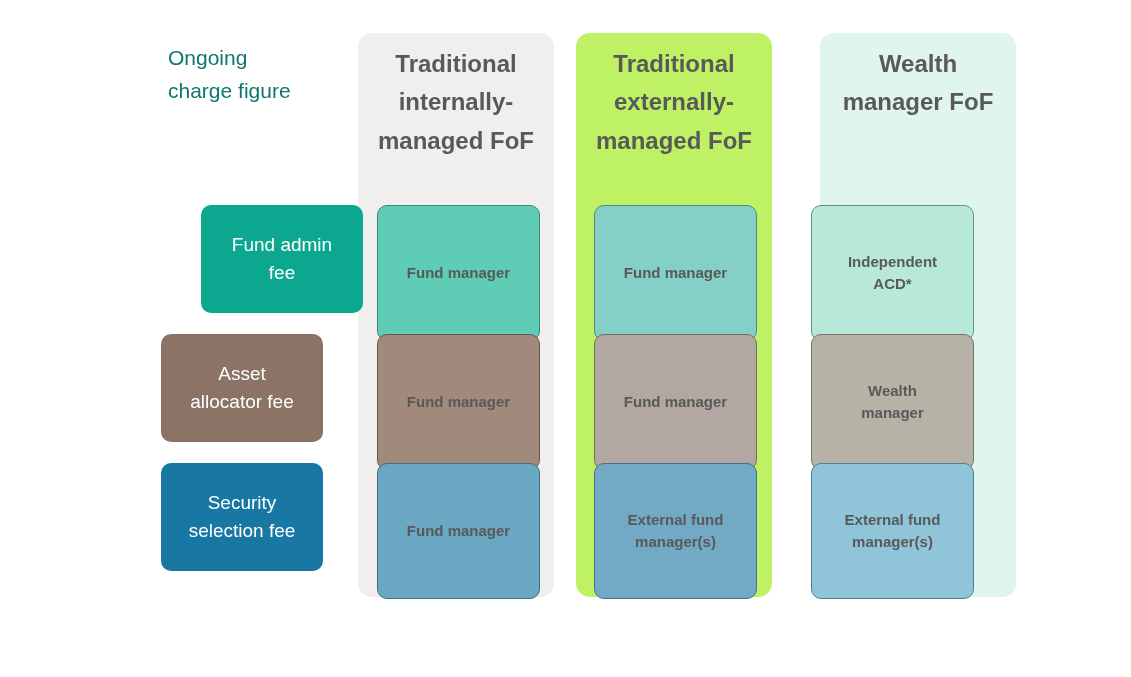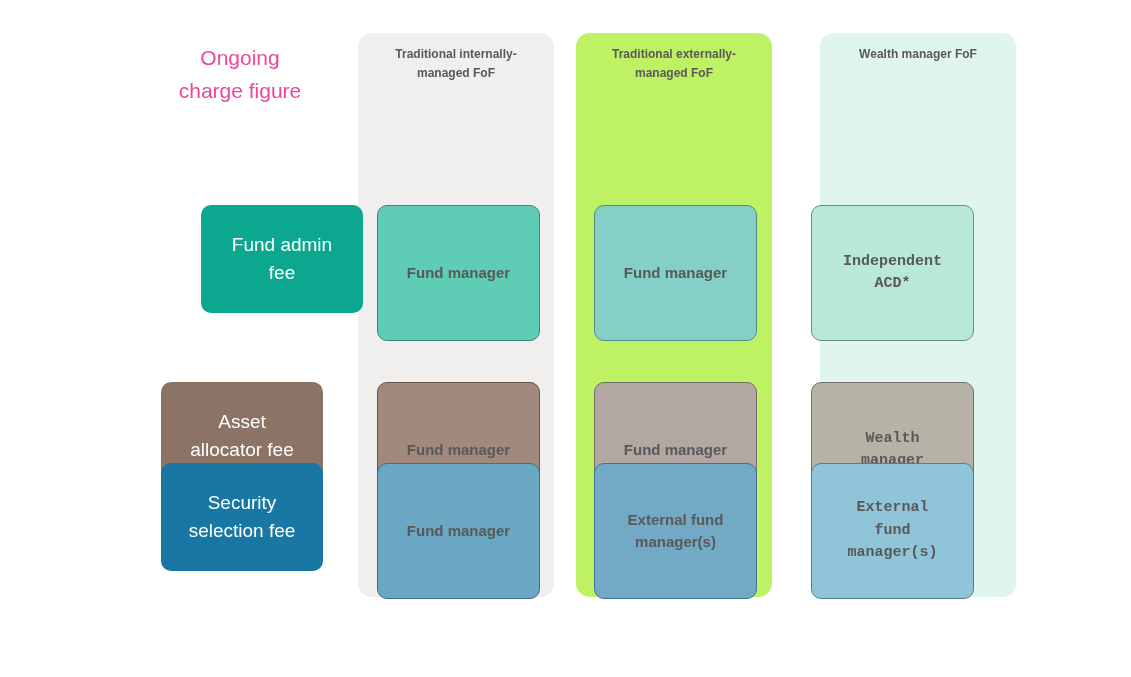--- a/index.html
+++ b/index.html
@@ -9,39 +9,38 @@
     height: 677px;
     background: #ffffff;
     font-family: "Liberation Sans", sans-serif;
     overflow: hidden;
   }
   .corner-label {
     position: absolute;
     left: 168px;
     top: 42px;
     width: 144px;
-    text-align: center;
     font-size: 21px;
     line-height: 1.55;
-    color: #ec4899;
+    color: #0f766e;
   }
   .capsule {
     position: absolute;
     top: 33px;
     width: 196px;
     height: 564px;
     border-radius: 14px;
   }
   .capsule.c1 { left: 358px; }
   .capsule.c2 { left: 576px; }
   .capsule.c3 { left: 792px; margin-left: 28px; }
   .col-header {
     padding: 12px 20px 0 20px;
     text-align: center;
-    font-size: 12px;
+    font-size: 24px;
     font-weight: bold;
     line-height: 1.6;
     color: #595959;
   }
   .row-label {
     position: absolute;
     left: 161px;
     width: 162px;
     height: 108px;
     border-radius: 10px;
@@ -66,25 +65,25 @@
     justify-content: center;
     text-align: center;
     color: #595959;
     font-size: 15px;
     font-weight: bold;
     line-height: 1.5;
     padding: 0 28px;
     box-sizing: border-box;
   }
   .r1 { top: 205px; }
-  .r2 { top: 334px; margin-top: 48px; }
+  .r2 { top: 334px; }
   .r3 { top: 463px; }
   .cell.col1 { left: 377px; }
   .cell.col2 { left: 594px; }
-  .cell.col3 { left: 811px; font-family: Liberation Mono, monospace; }
+  .cell.col3 { left: 811px; }
   .footnote {
     position: absolute;
     left: 18px;
     top: 621px;
     font-size: 17px;
     color: #1a1a1a;
     word-spacing: 5px;
   }
 </style>
 </head>

